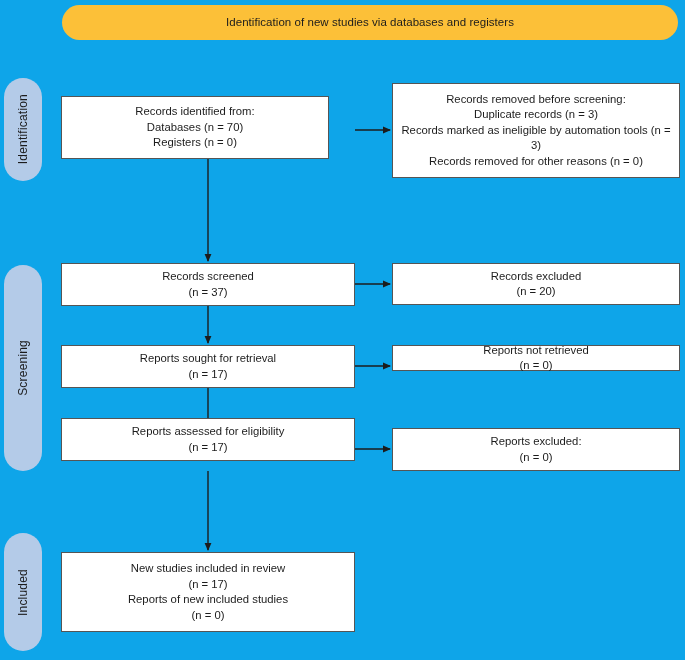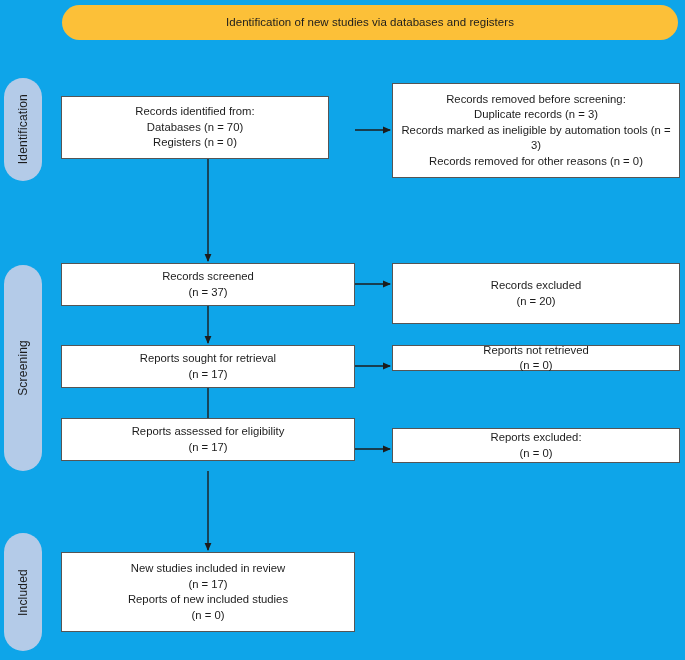--- a/index.html
+++ b/index.html
@@ -83,25 +83,25 @@
     line-height: 15.5px;
     text-align: center;
     white-space: nowrap;
   }
   .box.wrapline .line { white-space: normal; }
 
   
   #box-identified       { left: 61px;  top: 96px;  width: 268px; height: 63px; }
   #box-removed          { left: 392px; top: 83px;  width: 288px; height: 95px; }
   #box-screened         { left: 61px;  top: 263px; width: 294px; height: 43px; }
-  #box-records-excluded { left: 392px; top: 263px; width: 288px; height: 61px; }
+  #box-records-excluded { left: 392px; top: 263px; width: 288px; height: 42px; }
   #box-sought           { left: 61px;  top: 345px; width: 294px; height: 43px; }
   #box-not-retrieved    { left: 392px; top: 345px; width: 288px; height: 25px; }
   #box-assessed         { left: 61px;  top: 418px; width: 294px; height: 43px; }
-  #box-reports-excluded { left: 392px; top: 428px; width: 288px; height: 35px; }
+  #box-reports-excluded { left: 392px; top: 428px; width: 288px; height: 43px; }
   #box-included         { left: 61px;  top: 552px; width: 294px; height: 80px; }
 
   
   #connectors {
     position: absolute;
     left: 0; top: 0;
     width: 685px;
     height: 660px;
     pointer-events: none;
   }

